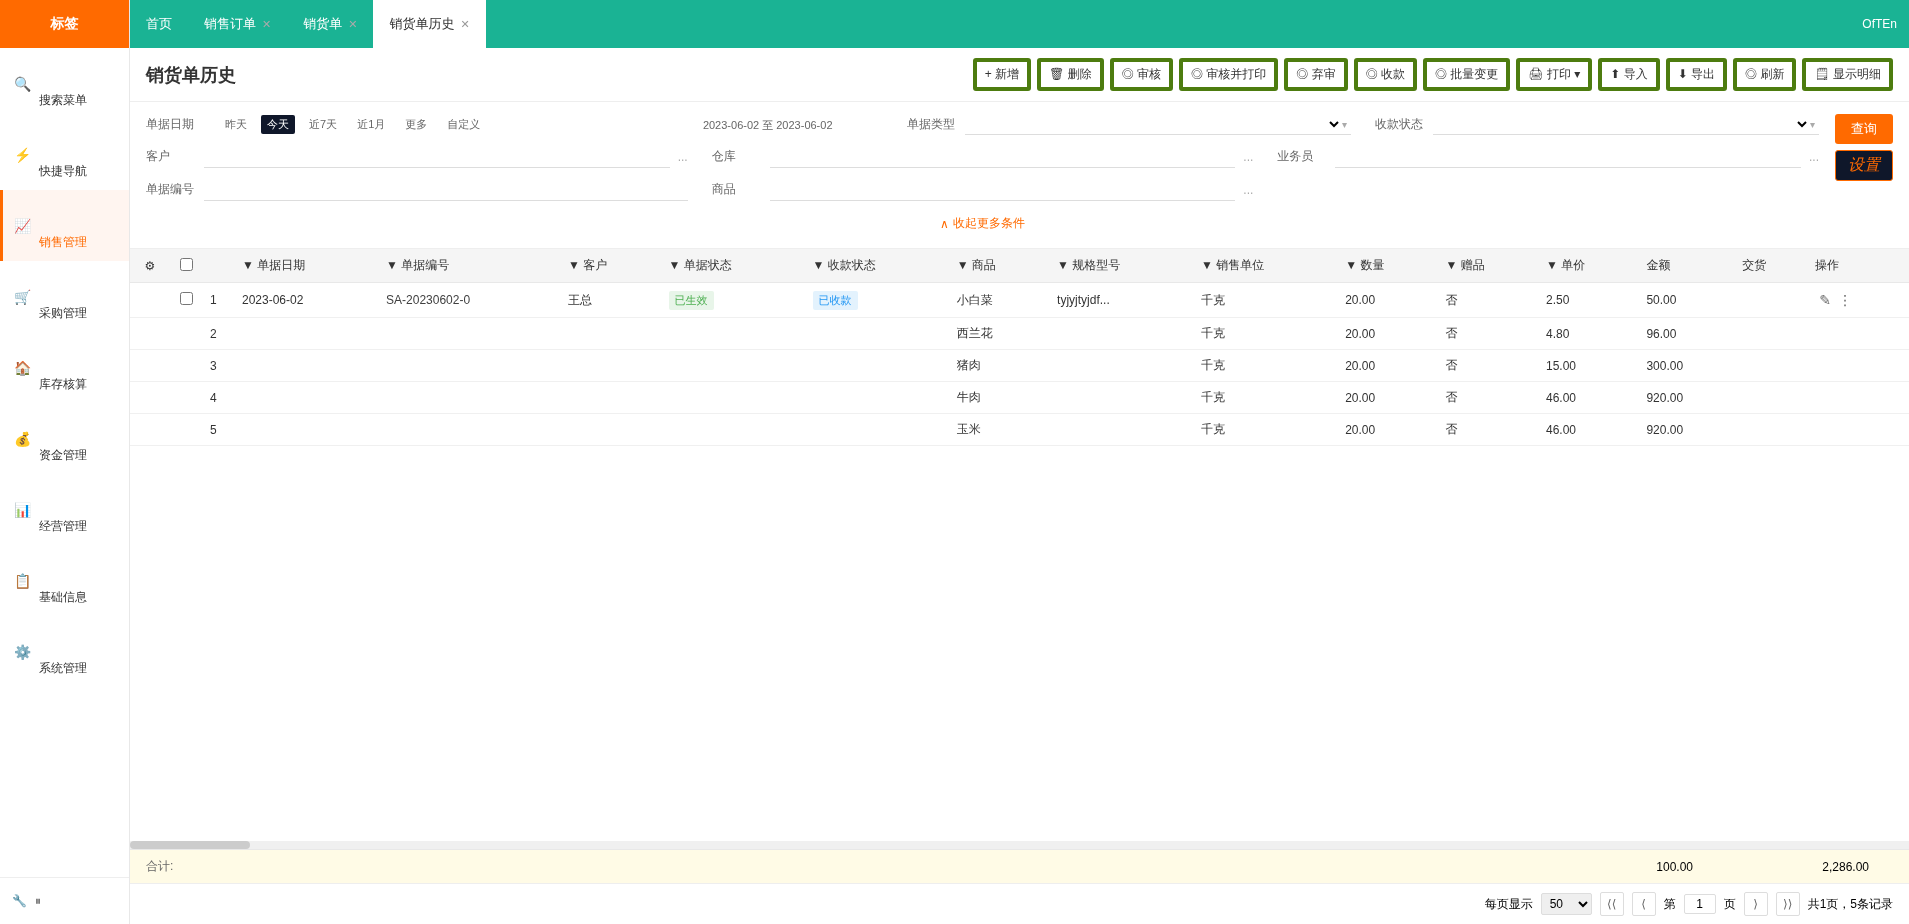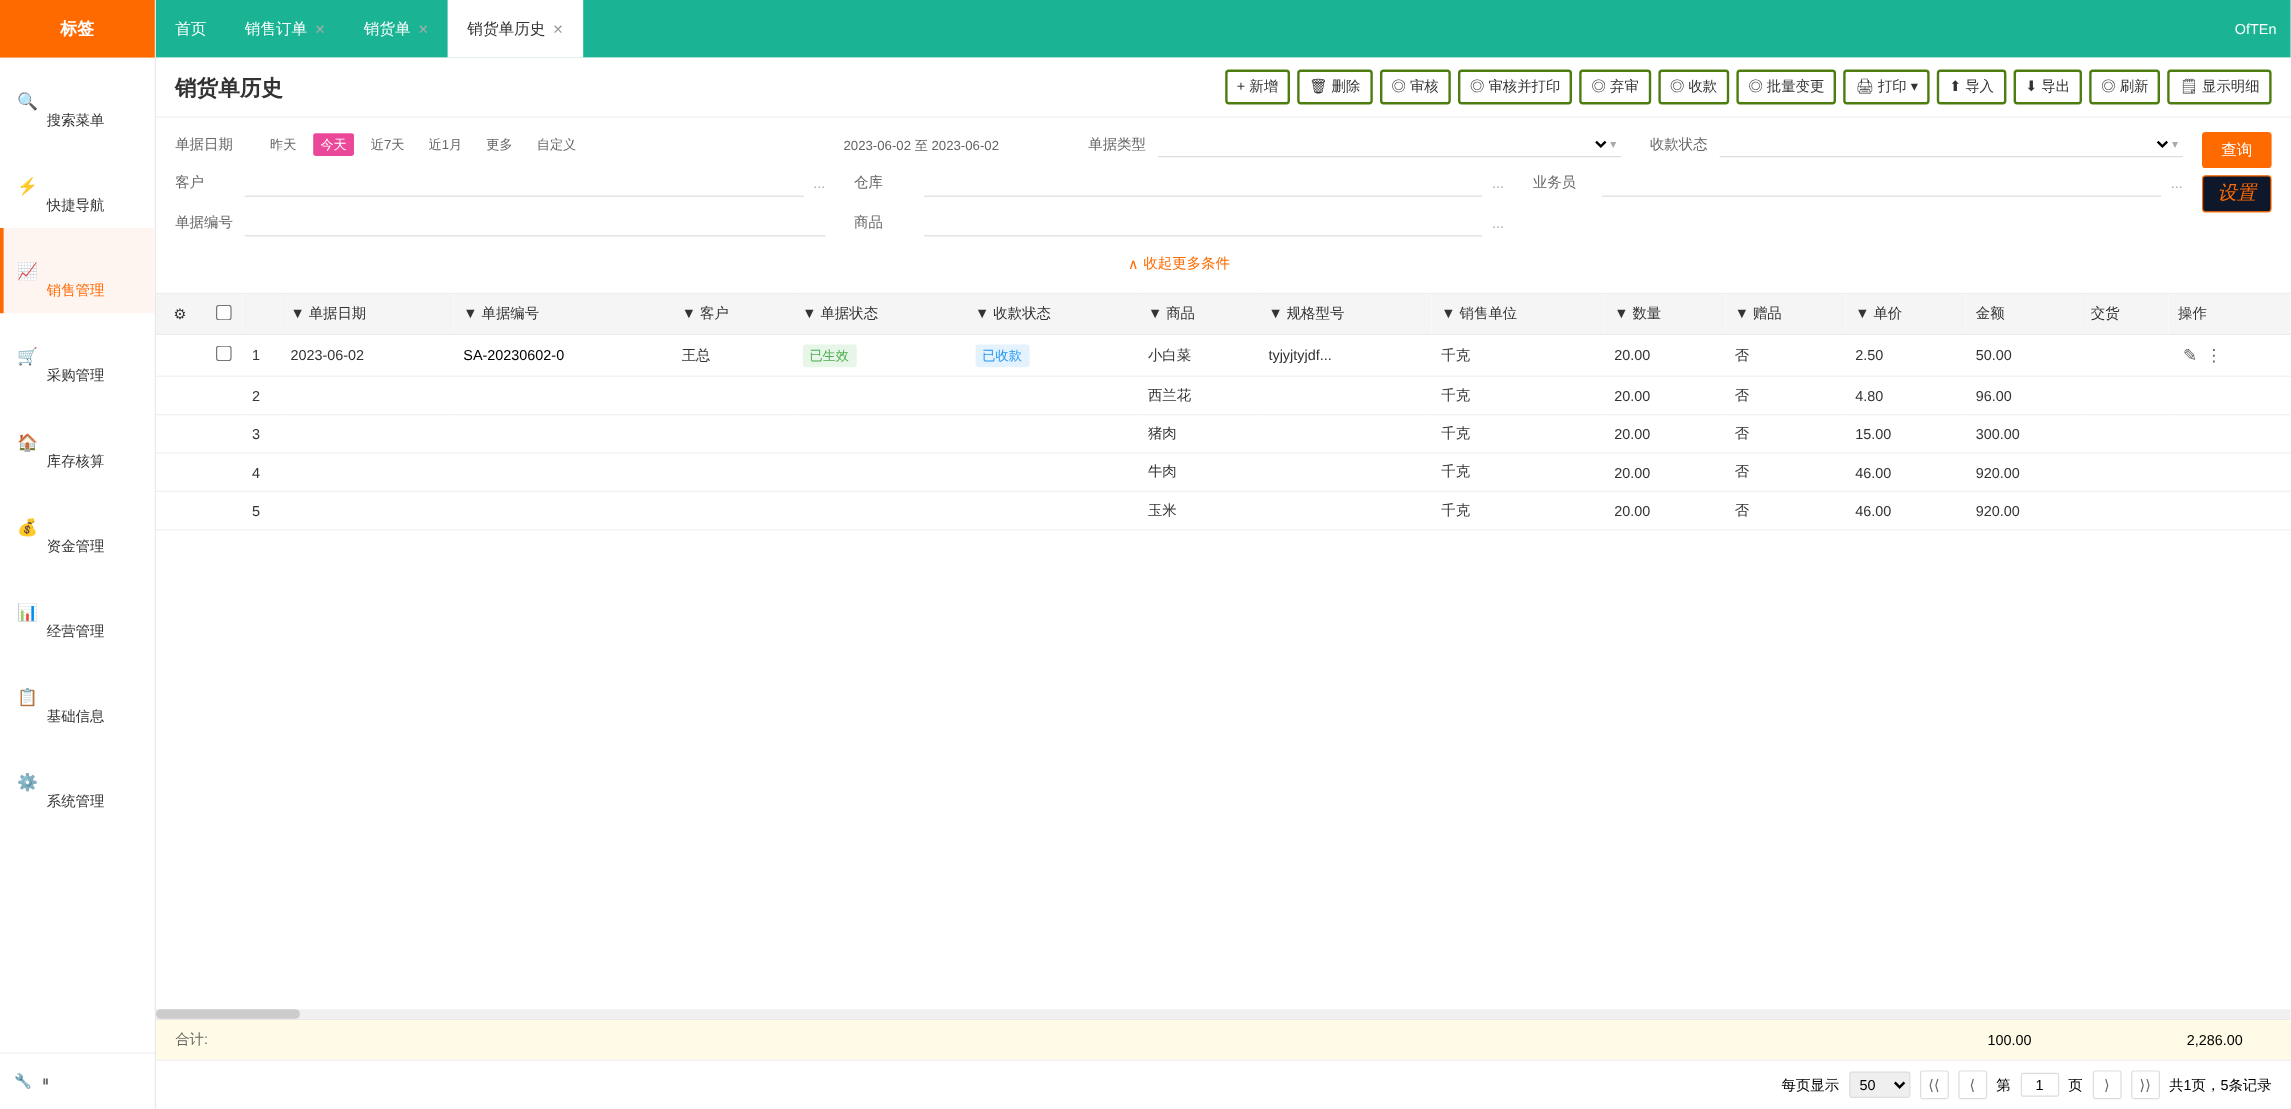--- a/index.html
+++ b/index.html
@@ -126,21 +126,21 @@
     .toolbar {
       display: flex;
       align-items: center;
       gap: 6px;
     }
     .toolbar-btn {
       display: flex;
       align-items: center;
       gap: 3px;
       padding: 4px 8px;
-      border: 2px solid #4d7c0f;
+      border: 4px solid #4d7c0f;
       border-radius: 3px;
       cursor: pointer;
       font-size: 12px;
       color: #333;
       background: #fff;
       white-space: nowrap;
     }
 
     
     .filter-area {
@@ -183,21 +183,21 @@
       margin-left: 15px;
     }
     .date-btn {
       padding: 2px 6px;
       font-size: 11px;
       cursor: pointer;
       color: #666;
       border-radius: 2px;
     }
     .date-btn.active {
-      background: #ec4899;
+      background: #0f172a;
       color: #fff;
       text-align: right;
     }
     .filter-select-wrapper {
       flex: 1;
       display: flex;
       align-items: center;
       border-bottom: 1px solid #ddd;
       padding: 2px 4px;
     }
@@ -567,21 +567,21 @@
           </tr>
         </thead>
         <tbody id="table-body">
         <tr>
     <td></td>
     <td class="checkbox-col">
       <input type="checkbox" style="">
     </td>
     <td>1</td>
     <td>2023-06-02</td>
-    <td style="color:#000000; cursor:pointer;">SA-20230602-0</td>
+    <td style="color:#404040; cursor:pointer;">SA-20230602-0</td>
     <td>王总</td>
     <td>
       <span class="status-badge status-active">已生效</span>
     </td>
     <td>
       <span class="status-badge status-paid">已收款</span>
     </td>
     <td>小白菜</td>
     <td>tyjyjtyjdf...</td>
     <td>千克</td>

